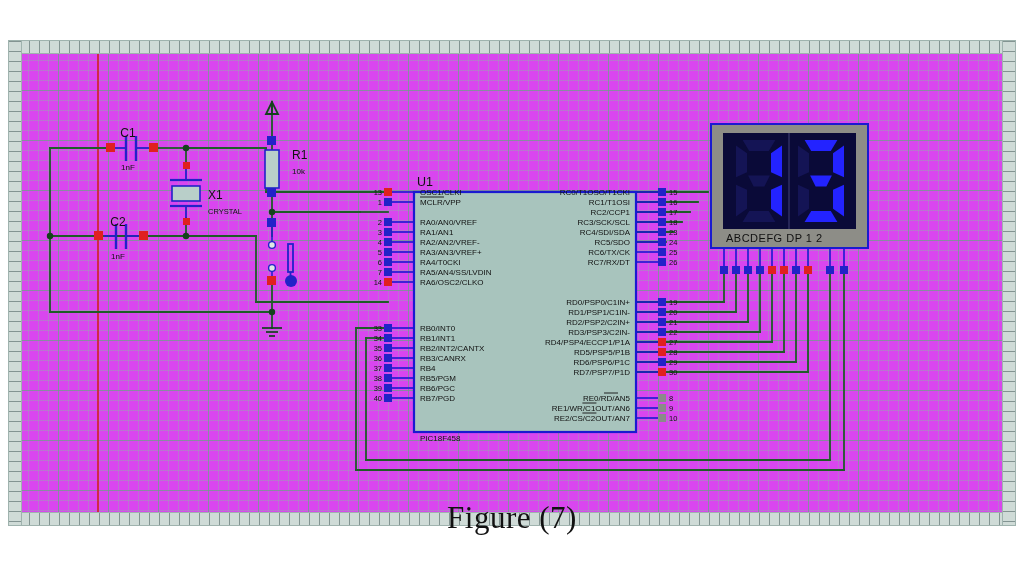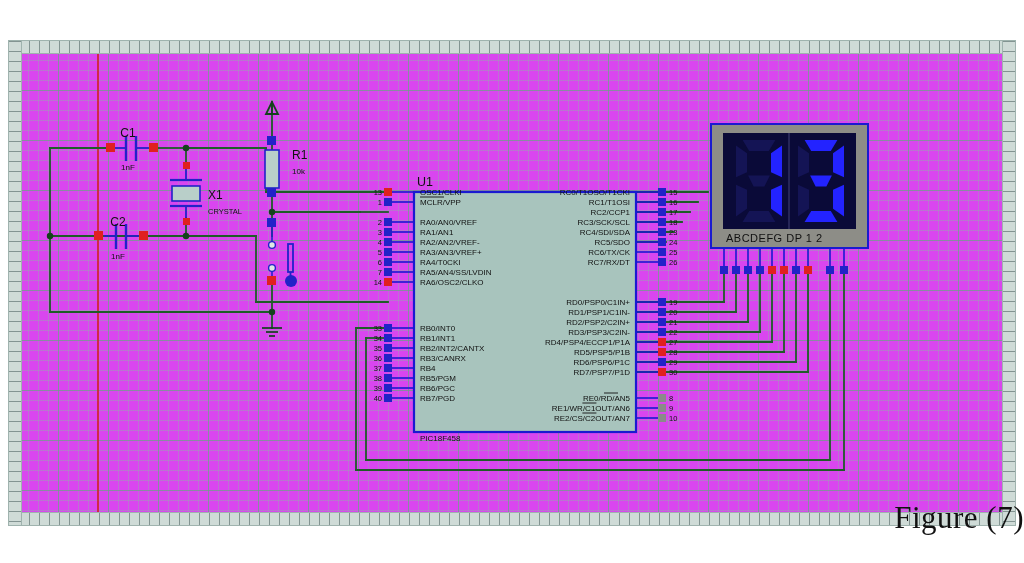--- a/index.html
+++ b/index.html
@@ -56,21 +56,21 @@
     background-image: linear-gradient(to bottom, rgba(80,100,100,0.6) 1px, transparent 1px);
     background-size: 10px 10px;
   }
 
   .svgwrap { position: absolute; left: 0; top: 0; }
 
   
   #caption {
     position: absolute;
     left: 0; top: 500px; width: 1024px;
-    text-align: right;
+    text-align: center;
     font-family: "Liberation Serif", serif;
     font-size: 31px;
     color: #111;
     letter-spacing: .5px;
   }
   text { font-family: "Liberation Sans", sans-serif; }
 </style>
 </head>
 <body>
 

